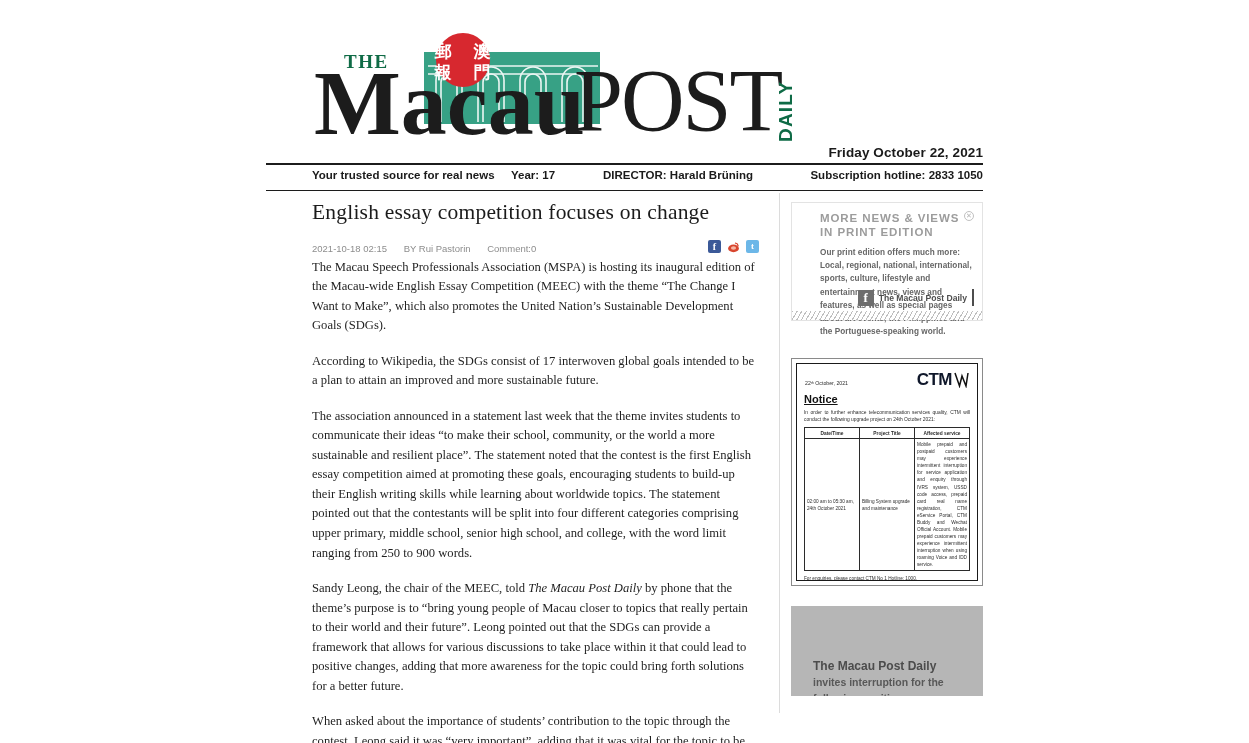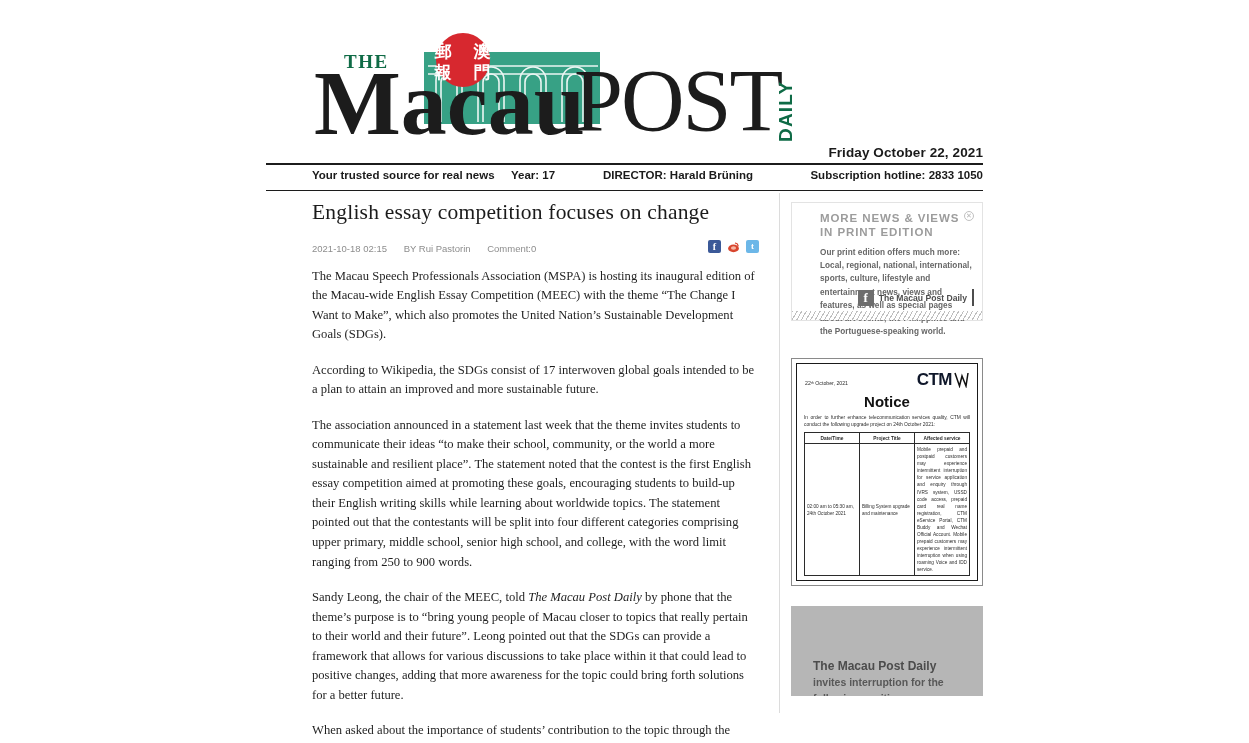--- a/index.html
+++ b/index.html
@@ -90,21 +90,20 @@
     font-size: 21.5px;
     font-weight: normal;
     color: #1b1b1b;
     letter-spacing: 0.2px;
     margin: 0 0 14px 0;
     line-height: 1.2;
   }
   .byline-row {
     position: relative;
     height: 18px;
-    margin-bottom: 9px;
   }
   .byline {
     font-family: "Liberation Sans", sans-serif;
     font-size: 9.5px;
     color: #8d8d8d;
     white-space: nowrap;
     position: absolute;
     left: 0; top: 3px;
   }
   .byline .seg { margin-right: 14px; }
@@ -255,25 +254,25 @@
     vertical-align: -3px;
     margin-left: 1px;
   }
   .ctm-date {
     position: absolute;
     left: 8px; top: 16px;
     font-size: 5.2px;
     color: #2b2b2b;
   }
   .ctm-notice {
-    text-align: center;
-    font-size: 15px;
+    font-size: 11px;
     font-weight: bold;
     color: #111;
     margin-top: 3px;
+    text-decoration: underline;
   }
   .ctm-intro {
     margin-top: 4px;
     font-size: 4.9px;
     color: #2b2b2b;
     line-height: 1.45;
     text-align: justify;
   }
   .ctm-table {
     margin-top: 4px;

